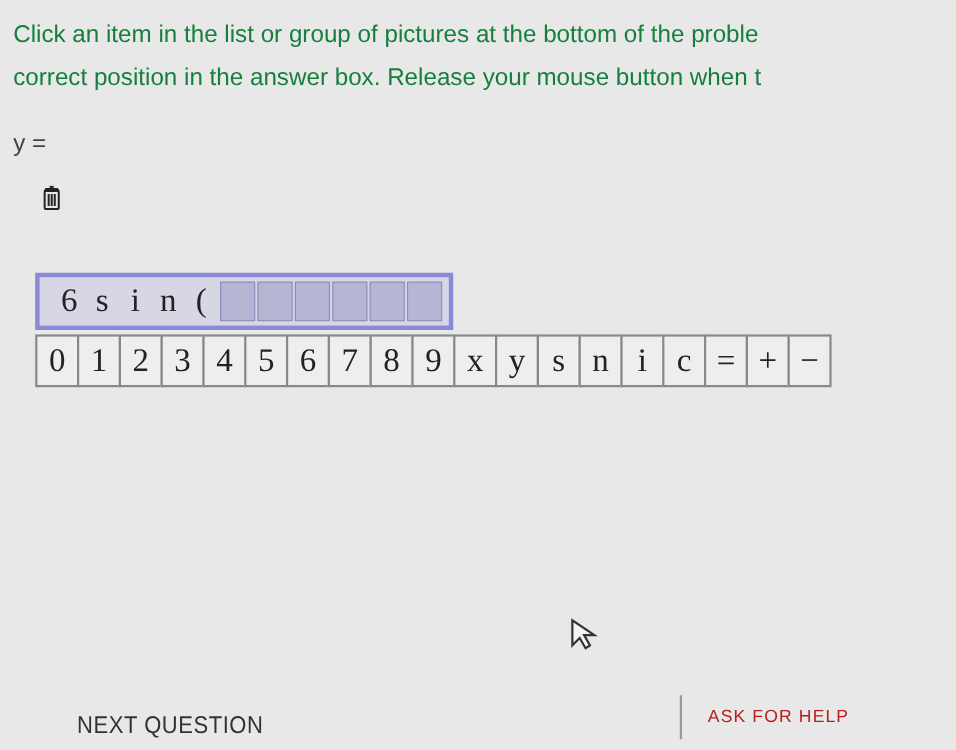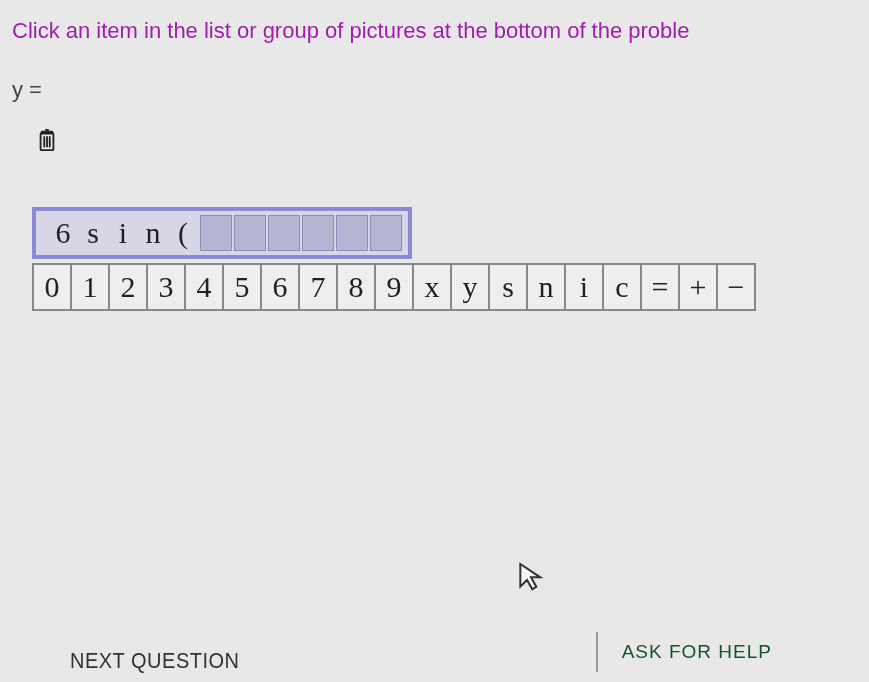--- a/index.html
+++ b/index.html
@@ -8,21 +8,21 @@
       background: #e8e8e8;
       padding: 12px 0 0 12px;
       width: 869px;
       height: 682px;
       overflow: hidden;
       color: #333;
     }
     .instructions p {
       font-size: 22px;
       line-height: 1.7;
-      color: #a21caf;
+      color: #15803d;
       margin-bottom: 2px;
     }
     .question {
       margin-top: 18px;
     }
     .question p {
       font-size: 22px;
       line-height: 1.7;
       color: #2a2a2a;
     }
@@ -116,37 +116,38 @@
       letter-spacing: 0.5px;
       color: #333;
       background: transparent;
       border: none;
       cursor: pointer;
       font-weight: 400;
       transform: scaleY(1.1);
     }
     .ask-btn {
       font-family: Arial, sans-serif;
-      font-size: 19px;
-      color: #14532d;
+      font-size: 16px;
+      color: #b91c1c;
       letter-spacing: 1px;
       background: transparent;
       border: none;
       border-left: 2px solid #999;
       padding-left: 24px;
       padding-right: 10px;
       height: 40px;
       cursor: pointer;
     }
   </style>
 </head>
 <body>
 
 <div class="instructions">
   <p>Click an item in the list or group of pictures at the bottom of the proble</p>
+  <p>correct position in the answer box. Release your mouse button when t</p>
 </div>
 
 <div class="question">
 </div>
 
 <div class="answer-line">y =</div>
 
 <div class="trash-row">
   <span class="trash-icon">
     <svg viewBox="0 0 24 28">

